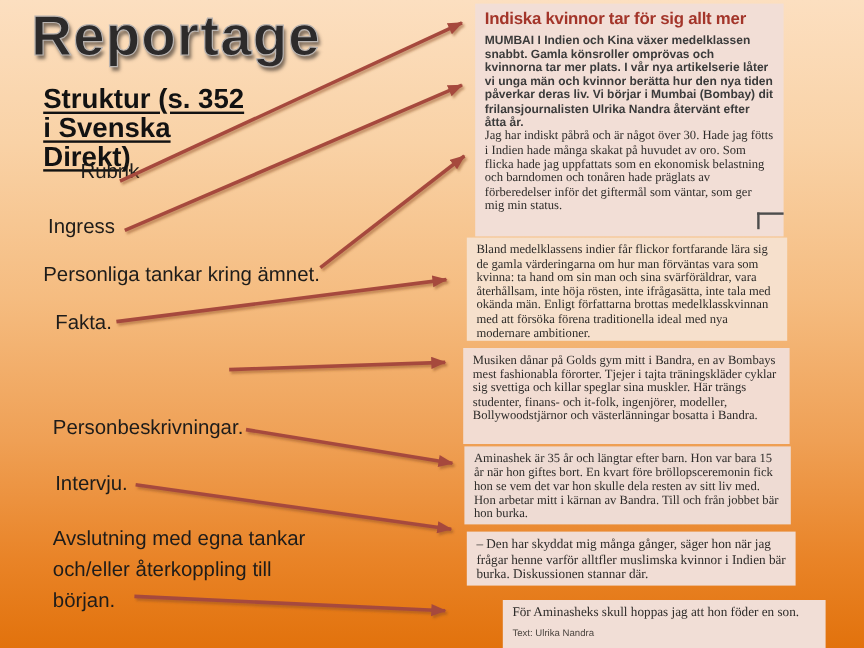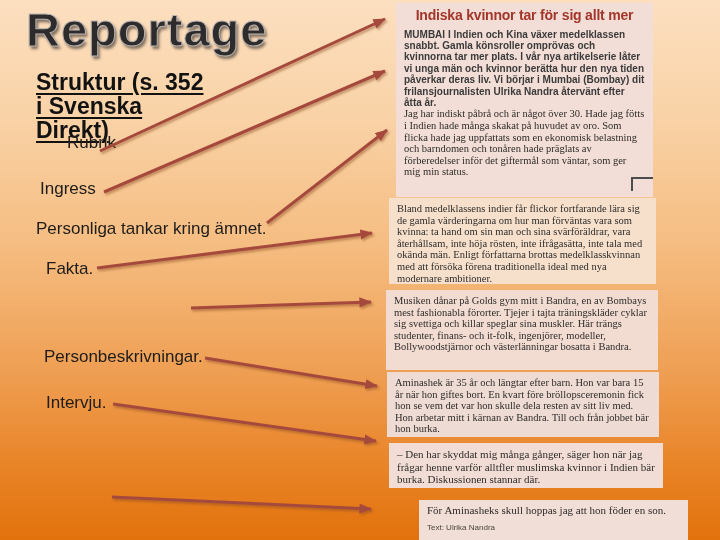--- a/index.html
+++ b/index.html
@@ -30,21 +30,21 @@
   .lbl-avslutning{left:44px;top:436px;width:220px;white-space:normal;line-height:26px;}
   .abox{
     position:absolute;z-index:2;box-sizing:border-box;padding:5px 8px;
     color:#2e2c2a;
     font-family:"Liberation Serif","DejaVu Serif",serif;
     font-size:10.5px;line-height:11.6px;
   }
   .box-header{left:396px;top:3px;width:257px;height:194px;background:#f2ded6;}
   .box-header .headline{
     font-family:"Liberation Sans","DejaVu Sans",sans-serif;
-    font-size:14px;font-weight:bold;color:#a3352a;letter-spacing:-.2px;margin:2px 0 7px 0;text-align:center;
+    font-size:14px;font-weight:bold;color:#a3352a;letter-spacing:-.2px;margin:2px 0 7px 0;
   }
   .box-header .lead{
     font-family:"Liberation Sans","DejaVu Sans",sans-serif;
     font-size:10px;font-weight:bold;color:#3b3b3b;line-height:11.4px;margin-bottom:0;
   }
   .box-bland{left:389px;top:198px;width:267px;height:86px;background:#f6e0cc;}
   .box-musiken{left:386px;top:290px;width:272px;height:80px;background:#f2dcd2;}
   .box-aminashek{left:387px;top:372px;width:272px;height:65px;background:#eedbd3;}
   .box-citat{left:389px;top:443px;width:274px;height:45px;background:#f1ddd5;font-size:11px;line-height:12.6px;}
   .box-slut{left:383px;top:500px;width:269px;height:40px;background:#f1ded6;font-size:11px;margin-left:36px;}
@@ -66,20 +66,21 @@
   <div class="page-title">Reportage</div>
 
   <div class="subtitle">Struktur (s. 352 i Svenska Direkt)</div>
 
   <div class="lbl lbl-rubrik">Rubrik</div>
   <div class="lbl lbl-ingress">Ingress</div>
   <div class="lbl lbl-personliga">Personliga tankar kring ämnet.</div>
   <div class="lbl lbl-fakta">Fakta.</div>
   <div class="lbl lbl-personbesk">Personbeskrivningar.</div>
   <div class="lbl lbl-intervju">Intervju.</div>
+  <div class="lbl lbl-avslutning">Avslutning med egna tankar och/eller återkoppling till början.</div>
 
   <div class="abox box-header">
     <div class="headline">Indiska kvinnor tar för sig allt mer</div>
     <div class="lead">MUMBAI I Indien och Kina växer medelklassen snabbt. Gamla könsroller omprövas och kvinnorna tar mer plats. I vår nya artikelserie låter vi unga män och kvinnor berätta hur den nya tiden påverkar deras liv. Vi börjar i Mumbai (Bombay) dit frilansjournalisten Ulrika Nandra återvänt efter åtta år.</div>
     <div class="body-para">Jag har indiskt påbrå och är något över 30. Hade jag fötts i Indien hade många skakat på huvudet av oro. Som flicka hade jag uppfattats som en ekonomisk belastning och barndomen och tonåren hade präglats av förberedelser inför det giftermål som väntar, som ger mig min status.</div>
   </div>
 
   <div class="corner-mark"></div>
 
   <div class="abox box-musiken">Musiken dånar på Golds gym mitt i Bandra, en av Bombays mest fashionabla förorter. Tjejer i tajta träningskläder cyklar sig svettiga och killar speglar sina muskler. Här trängs studenter, finans- och it-folk, ingenjörer, modeller, Bollywoodstjärnor och västerlänningar bosatta i Bandra.</div>

